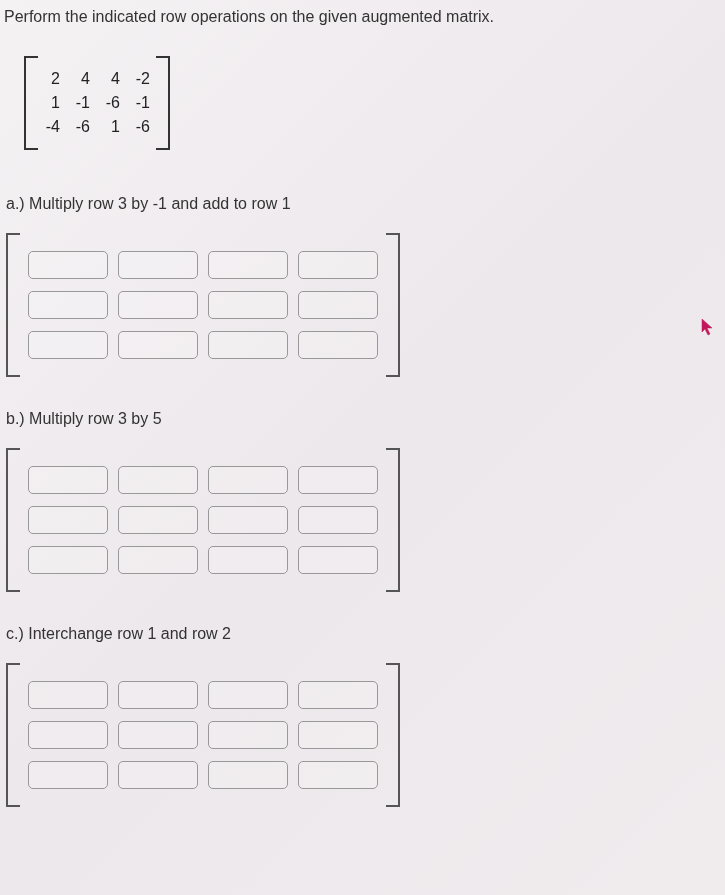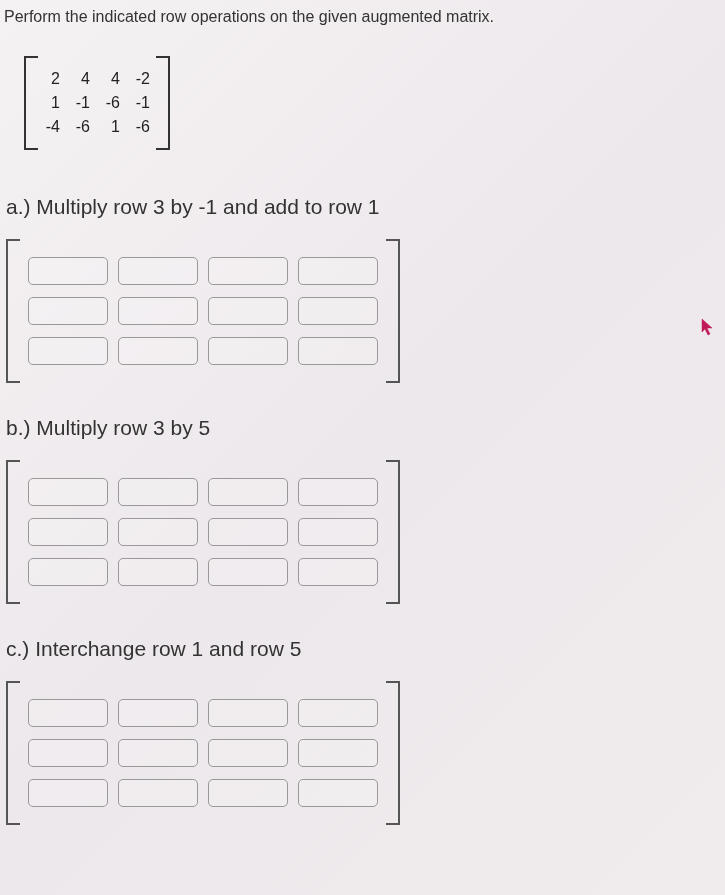--- a/index.html
+++ b/index.html
@@ -54,21 +54,21 @@
     
     .matrix-cell {
       font-size: 16px;
       color: #222;
       font-weight: 500;
       text-align: right;
       min-width: 16px;
     }
     
     .part-label {
-      font-size: 21px;
+      font-size: 16px;
       color: #333;
       font-weight: 500;
       margin: 15px 0 12px 6px;
     }
     
     .input-matrix {
       display: inline-flex;
       align-items: center;
       margin: 8px 0 18px 6px;
     }
@@ -178,21 +178,21 @@
     <input class="input-cell" style="">
     <input class="input-cell" style="">
     <input class="input-cell" style="">
     <input class="input-cell" style="">
     <input class="input-cell" style="">
     <input class="input-cell" style="">
   </div>
   <div class="input-bracket-right"></div>
 </div>
 
-<div class="part-label">c.) Interchange row 1 and row 5</div>
+<div class="part-label">c.) Interchange row 1 and row 2</div>
 <div class="input-matrix">
   <div class="input-bracket-left"></div>
   <div class="input-grid">
     <input class="input-cell" style="">
     <input class="input-cell" style="">
     <input class="input-cell" style="">
     <input class="input-cell" style="">
     <input class="input-cell" style="">
     <input class="input-cell" style="">
     <input class="input-cell" style="">

